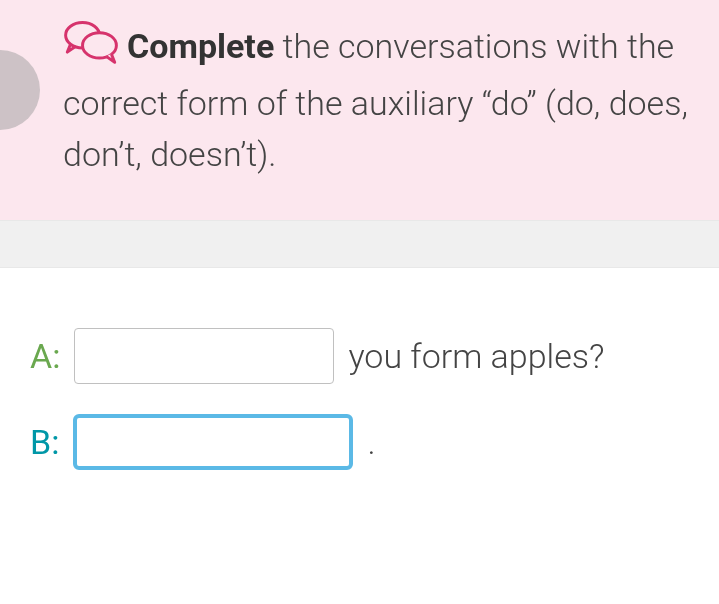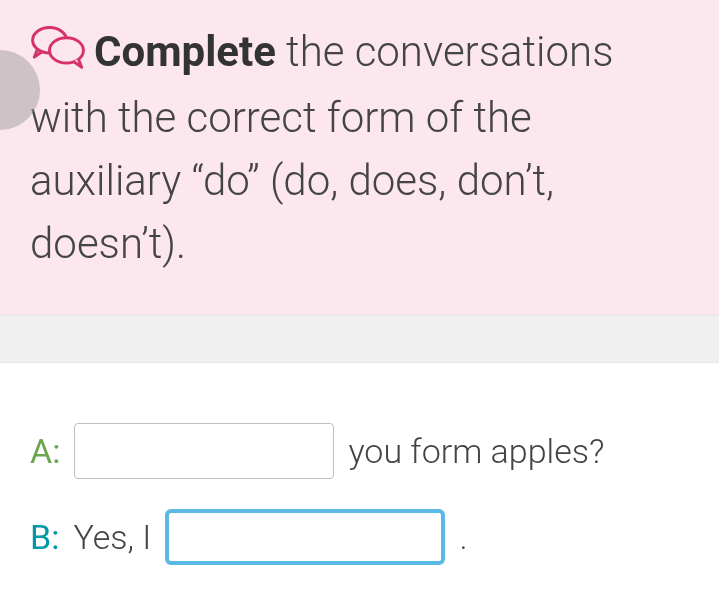--- a/index.html
+++ b/index.html
@@ -23,24 +23,25 @@
       position: absolute;
       left: -40px;
       top: 50px;
       width: 80px;
       height: 80px;
       border-radius: 50%;
       background: #9e9e9e;
       opacity: 0.5;
     }
     .instruction {
-      font-size: 42px;
+      font-size: 34px;
       line-height: 1.5;
       color: #444;
       font-weight: 300;
+      margin-left: 33px;
     }
     .instruction .bold {
       font-weight: 700;
       color: #333;
     }
     .icon-wrap {
       display: inline-block;
       vertical-align: middle;
       margin-right: 8px;
     }
@@ -117,17 +118,16 @@
 <div class="gap-bar"></div>
 
 <div class="content">
   <div class="line">
     <span class="speaker-a">A:</span>
     <input type="text" class="blank w1" style="">
     <span class="text-part">you form apples?</span>
   </div>
   <div class="line">
     <span class="speaker-b">B:</span>
-    <span class="text-part">Yes, I</span>
     <input type="text" class="blank w2 focused" style="">
     <span class="text-part">.</span>
   </div>
 </div>
 
 </body></html>

